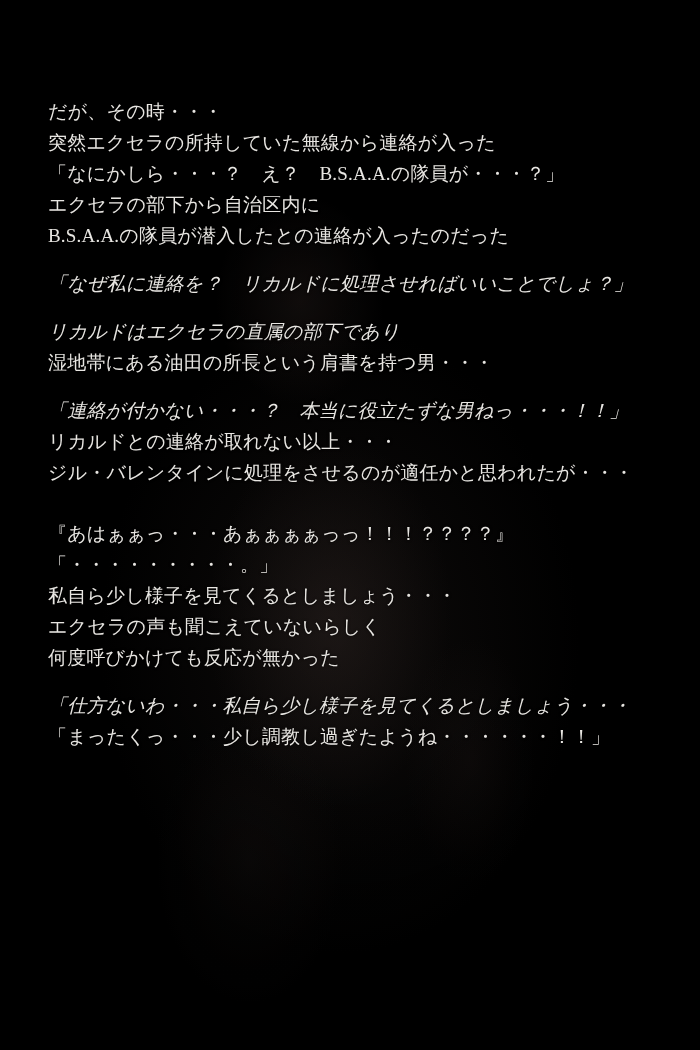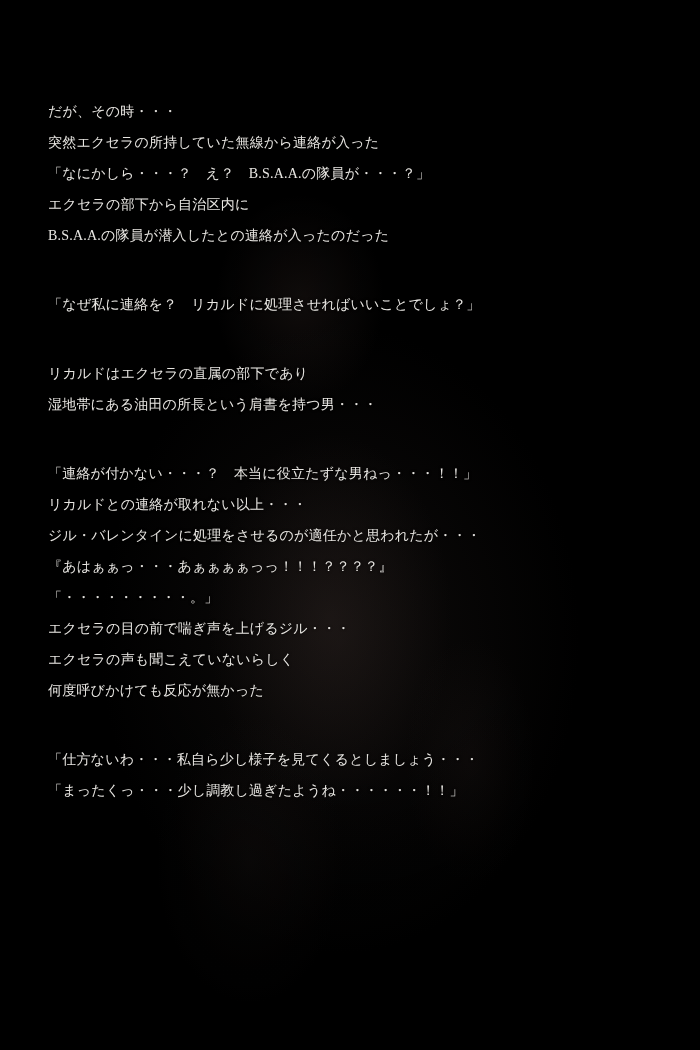--- a/index.html
+++ b/index.html
@@ -46,28 +46,28 @@
     position: absolute;
     left: 0;
     top: 0;
     width: 700px;
     height: 1050px;
     padding: 96px 44px 0 48px;
     box-sizing: border-box;
   }
   .line {
     color: #e8e6e2;
-    font-size: 14px;
+    font-size: 19px;
     line-height: 31px;
     white-space: pre;
     letter-spacing: 0.2px;
     text-shadow: 0 0 3px rgba(0,0,0,0.9);
   }
-  .line.gap-md { margin-top: 38px; }
-  .line.gap-lg { }
+  .line.gap-md { margin-top: 17px; font-style: italic; }
+  .line.gap-lg { margin-top: 30px; }
   .line.indent-center { padding-left: 168px; }
 </style>
 </head>
 <body>
 
 <div id="page">
   <div class="bg-figure"></div>
   <div class="bg-vignette"></div>
   <div class="text-layer" id="text-layer">
       <div class="line">だが、その時・・・</div>
@@ -76,19 +76,19 @@
       <div class="line">エクセラの部下から自治区内に</div>
       <div class="line">B.S.A.A.の隊員が潜入したとの連絡が入ったのだった</div>
       <div class="line gap-md">「なぜ私に連絡を？　リカルドに処理させればいいことでしょ？」</div>
       <div class="line gap-md">リカルドはエクセラの直属の部下であり</div>
       <div class="line">湿地帯にある油田の所長という肩書を持つ男・・・</div>
       <div class="line gap-md">「連絡が付かない・・・？　本当に役立たずな男ねっ・・・！！」</div>
       <div class="line">リカルドとの連絡が取れない以上・・・</div>
       <div class="line">ジル・バレンタインに処理をさせるのが適任かと思われたが・・・</div>
       <div class="line gap-lg">『あはぁぁっ・・・あぁぁぁぁっっ！！！？？？？』</div>
       <div class="line">「・・・・・・・・・。」</div>
-      <div class="line">エクセラの目の前で喘ぎ声を上げるジル・・・</div>
+      <div class="line">私自ら少し様子を見てくるとしましょう・・・</div>
       <div class="line">エクセラの声も聞こえていないらしく</div>
       <div class="line">何度呼びかけても反応が無かった</div>
       <div class="line gap-md">「仕方ないわ・・・私自ら少し様子を見てくるとしましょう・・・</div>
       <div class="line">「まったくっ・・・少し調教し過ぎたようね・・・・・・！！」</div>
     </div>
 </div>
 
 </body></html>

